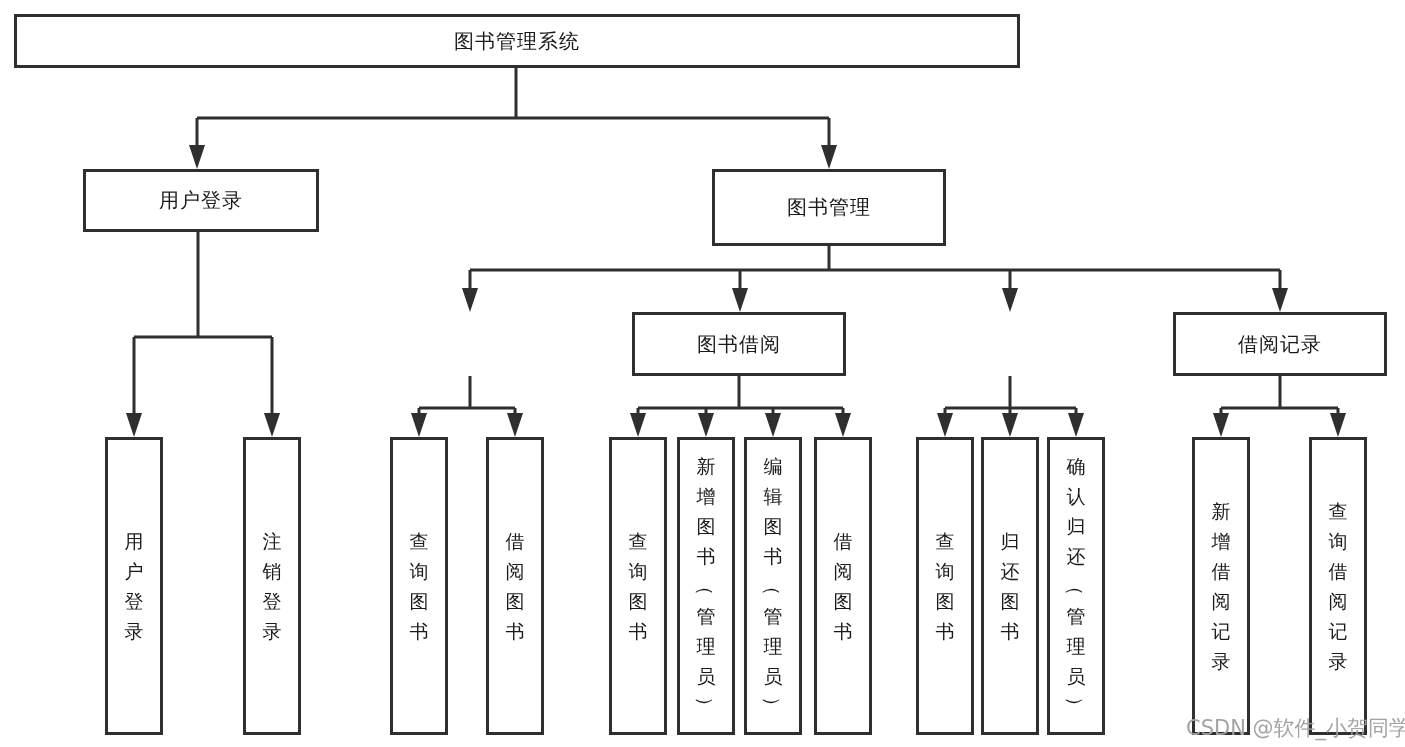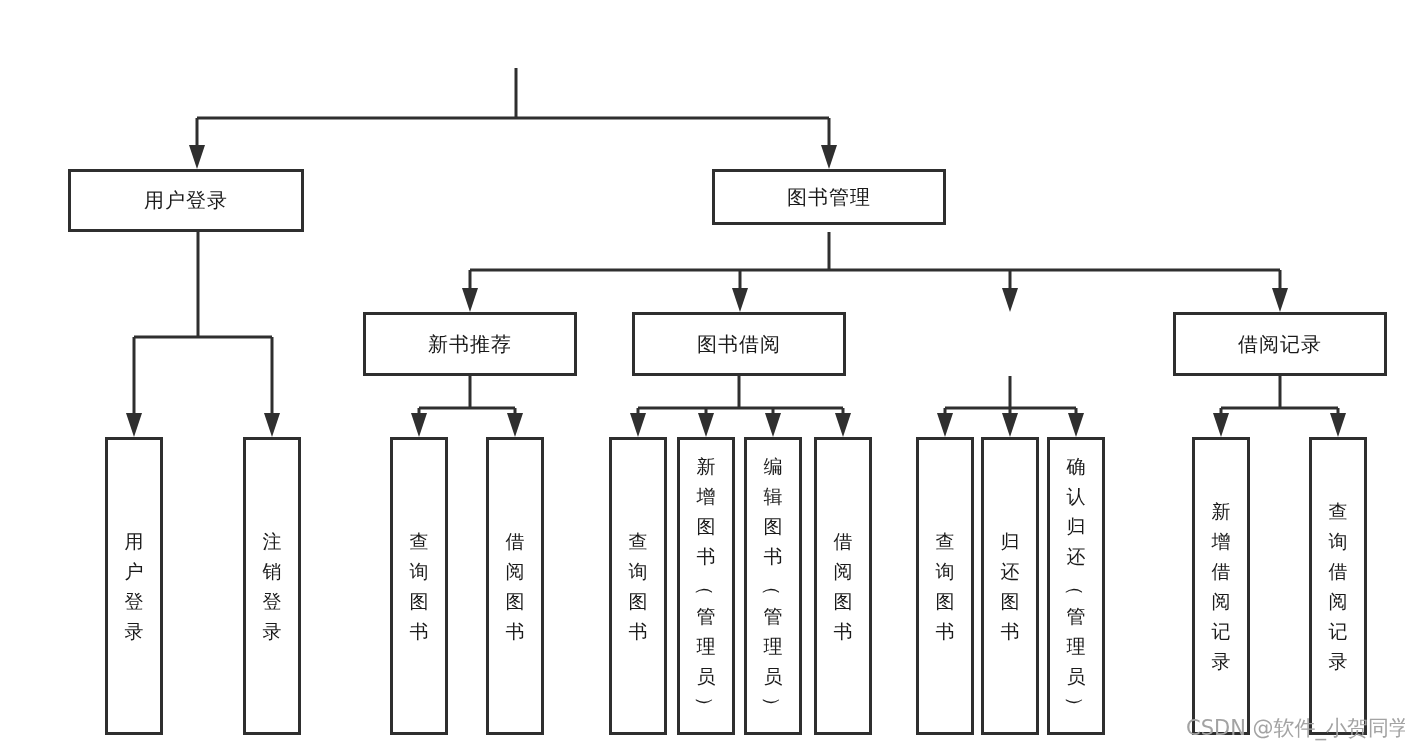--- a/index.html
+++ b/index.html
@@ -22,22 +22,22 @@
     justify-content:center;
     text-align:center;
     font-size:20px;
     letter-spacing:1px;
   }
   .vbox{flex-direction:column;font-size:19px;letter-spacing:0;}
   .vchar{display:block;height:30px;line-height:30px;width:100%;text-align:center;}
   .vchar.rot{transform:rotate(90deg);}
   
   .n-root{left:14px;top:14px;width:1006px;height:54px;}
-  .n-l2a{left:68px;top:169px;width:236px;height:63px;}
-  .n-l2b{left:712px;top:169px;width:234px;height:56px;}
+  .n-l2a{left:83px;top:169px;width:236px;height:63px;}
+  .n-l2b{left:712px;top:169px;width:234px;height:77px;}
   .n-l3{top:312px;width:214px;height:64px;}
   .n-l3a{left:363px;} .n-l3b{left:632px;text-align:center;} .n-l3c{left:903px;} .n-l3d{left:1173px;}
   .n-l4{top:437px;width:58px;height:298px;padding:4px 0;}
   .p-a1{left:105px;} .p-a2{left:243px;}
   .p-b1{left:390px;} .p-b2{left:486px;}
   .p-c1{left:609px;} .p-c2{left:677px;} .p-c3{left:744px;} .p-c4{left:814px;}
   .p-d1{left:916px;} .p-d2{left:981px;} .p-d3{left:1047px;}
   .p-e1{left:1192px;} .p-e2{left:1309px;}
   .watermark{
     position:absolute;
@@ -112,25 +112,25 @@
       <polygon points="765,413 781,413 773,437"></polygon>
       <polygon points="835,413 851,413 843,437"></polygon>
       <polygon points="937,413 953,413 945,437"></polygon>
       <polygon points="1002,413 1018,413 1010,437"></polygon>
       <polygon points="1068,413 1084,413 1076,437"></polygon>
       <polygon points="1213,413 1229,413 1221,437"></polygon>
       <polygon points="1330,413 1346,413 1338,437"></polygon>
     </g>
   </svg>
 
+  <div class="node n-root">图书管理系统</div>
 
   <div class="node n-l2a">用户登录</div>
   <div class="node n-l2b">图书管理</div>
 
-  <div class="node n-l3 n-l3a">新书推荐</div>
   <div class="node n-l3 n-l3b">图书借阅</div>
   <div class="node n-l3 n-l3d">借阅记录</div>
 
   <div class="node vbox n-l4 p-a1">
       <span class="vchar">用</span>
       <span class="vchar">户</span>
       <span class="vchar">登</span>
       <span class="vchar">录</span>
     </div>
   <div class="node vbox n-l4 p-a2">

